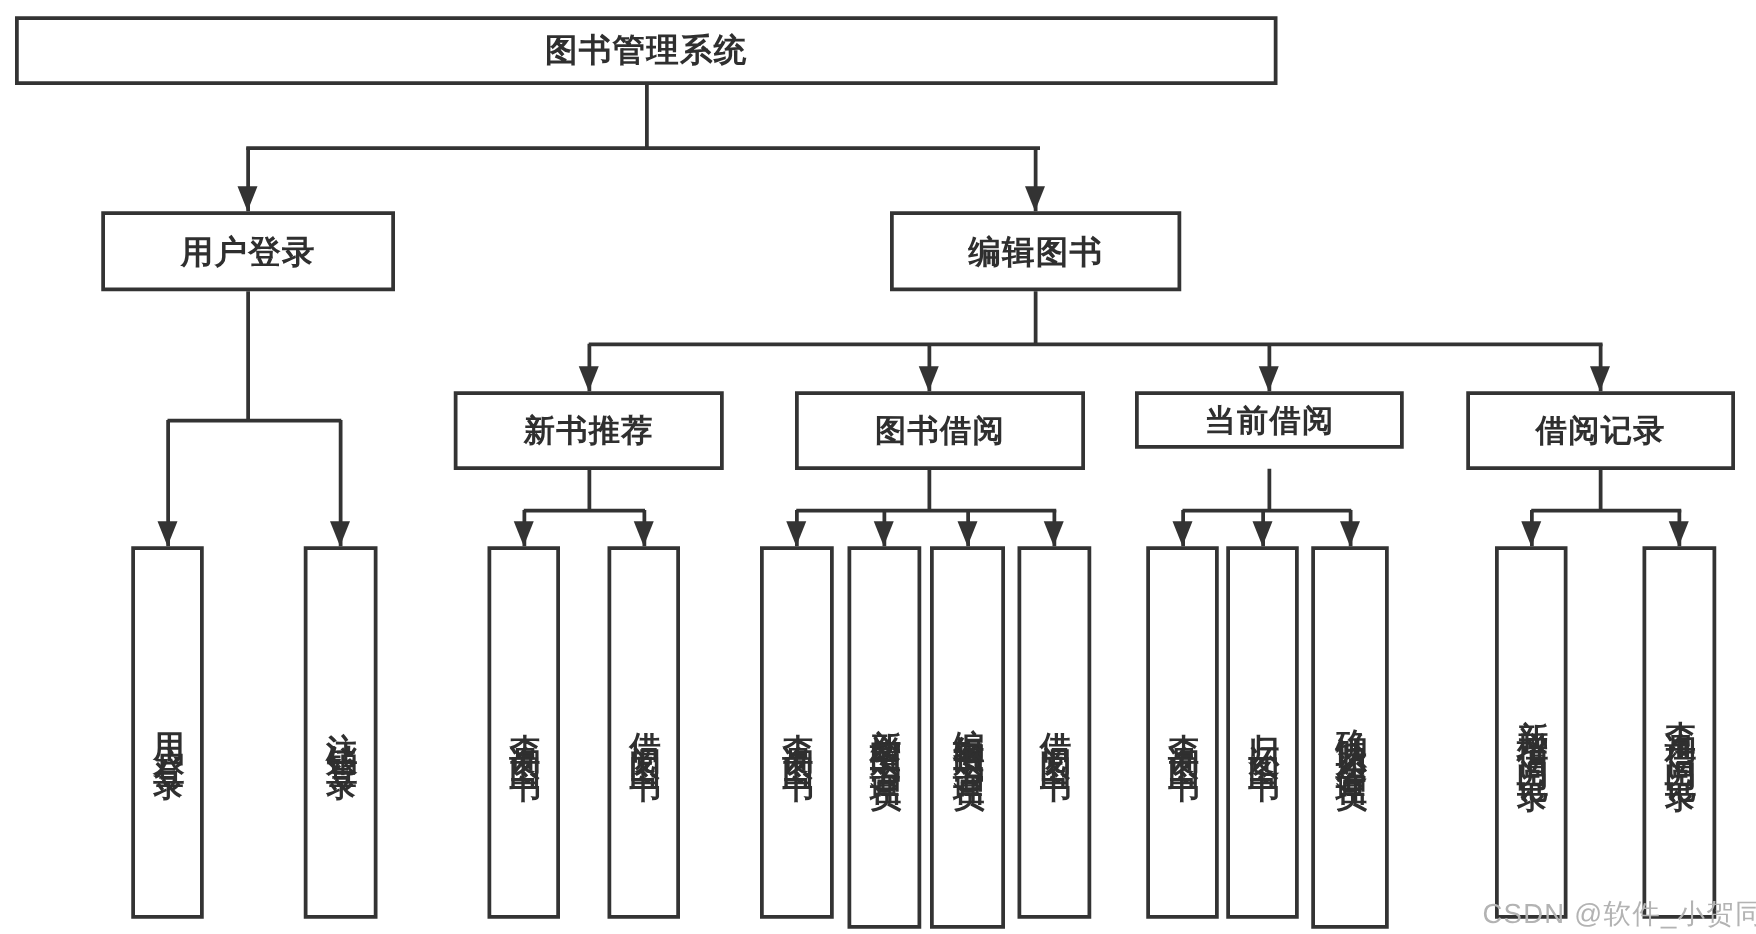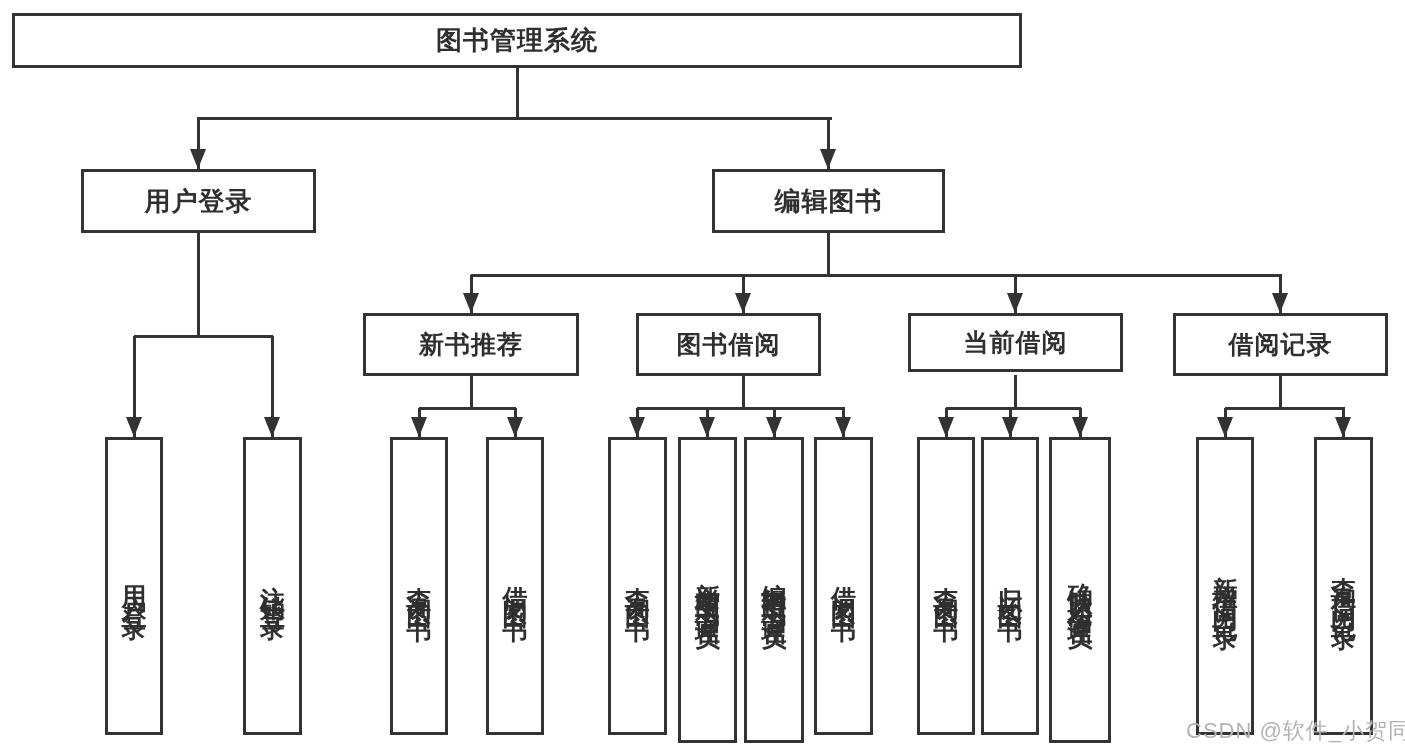--- a/index.html
+++ b/index.html
@@ -63,24 +63,24 @@
   <div class="box branch-box" style="left:81px;top:169px;width:235px;height:64px;">
     <span>用户登录</span>
   </div>
   <div class="box branch-box" style="left:712px;top:169px;width:233px;height:64px;">
     <span>编辑图书</span>
   </div>
 
   <div class="box group-box" style="left:363px;top:313px;width:216px;height:63px;">
     <span>新书推荐</span>
   </div>
-  <div class="box group-box" style="left:636px;top:313px;width:185px;height:63px;">
+  <div class="box group-box" style="left:636px;top:313px;width:232px;height:63px;">
     <span>图书借阅</span>
   </div>
-  <div class="box group-box" style="left:908px;top:313px;width:215px;height:59px;">
+  <div class="box group-box" style="left:908px;top:313px;width:215px;height:46px;">
     <span>当前借阅</span>
   </div>
   <div class="box group-box" style="left:1173px;top:313px;width:215px;height:63px;">
     <span>借阅记录</span>
   </div>
 
   <div class="box leaf-box" style="left:105px;top:437px;width:58px;height:298px;">
     <span class="vtext">用户登录</span>
   </div>
   <div class="box leaf-box" style="left:243px;top:437px;width:59px;height:298px;">

